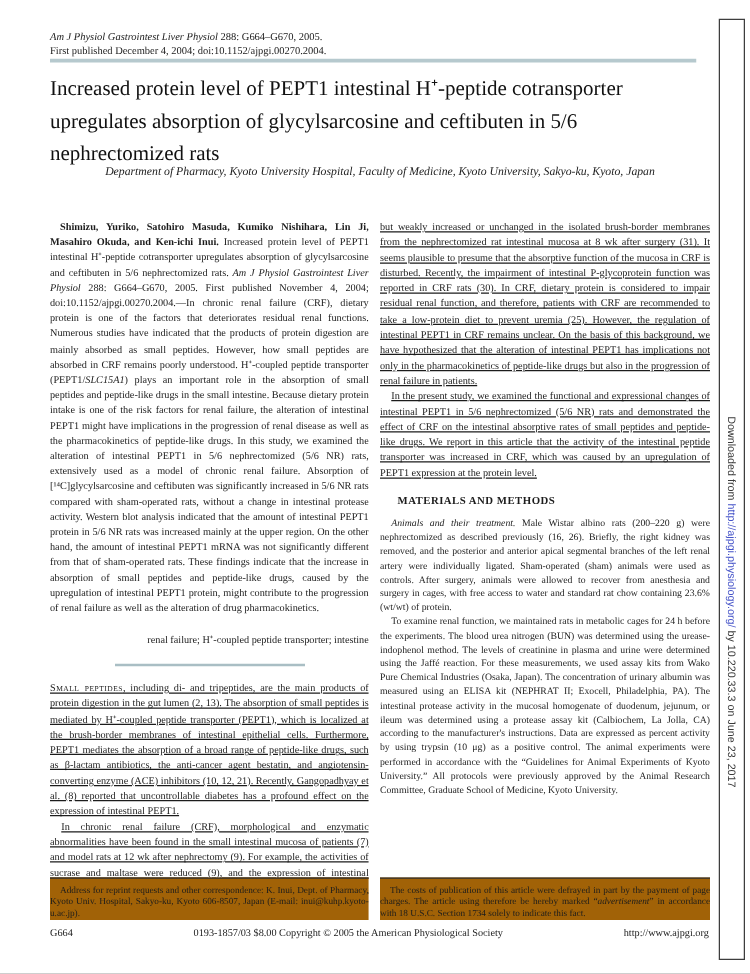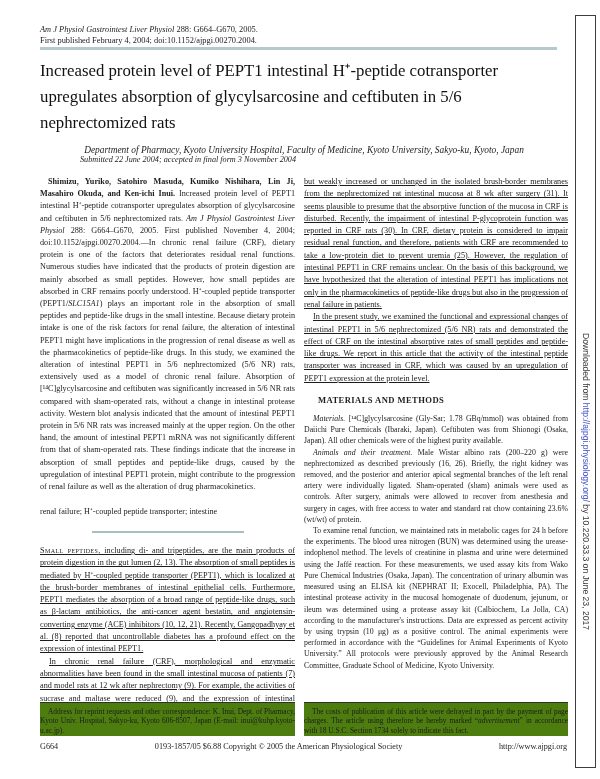--- a/index.html
+++ b/index.html
@@ -7,40 +7,40 @@
   .page {
     position:relative; width:600px; height:779px; background:#ffffff;
     margin:0 auto; overflow:hidden;
     font-family:"Liberation Serif", serif; color:#1c1c1c;
     -webkit-font-smoothing:antialiased;
   }
   .hdr { position:absolute; left:40px; top:25px; width:528px; font-size:8.4px; line-height:10.5px; color:#222; }
   .hdr-rule { position:absolute; left:40px; top:47px; width:517px; height:2.5px; background:#b6c9ce; }
   .title { position:absolute; left:40px; top:58px; width:520px; font-size:16.8px; line-height:26px; color:#111; }
   .authors { position:absolute; left:40px; top:117px; width:528px; text-align:center; font-weight:bold; font-size:10.4px; }
-  .affil { position:absolute; left:40px; top:133px; width:528px; text-align:center; font-style:italic; font-size:9.4px;margin-top:12px; }
+  .affil { position:absolute; left:40px; top:133px; width:528px; text-align:center; font-style:italic; font-size:9.4px; }
   .submitted { position:absolute; left:80px; top:155px; width:480px; font-style:italic; font-size:8.2px; }
   .cols { position:absolute; left:40px; top:176px; width:528px; height:560px; display:flex; gap:9px; }
   .col { position:relative; height:560px; overflow:hidden; }
   .col.left { width:255px; }
   .col.right { width:264px; }
   p.abs, p.body, p.mtd, .kw { text-align:justify; }
   p.abs { font-size:8.2px; line-height:12.2px; text-indent:8px; }
-  .kw { font-size:8.2px; line-height:12.2px; margin-top:13px; text-align:left; }
+  .kw { font-size:8.2px; line-height:12.2px; margin-top:13px; text-align:right; }
   .kw-rule { width:152px; height:1.5px; background:#a9bec4; margin:13px auto 12px auto; }
   p.body { font-size:8.2px; line-height:12.3px;text-decoration:underline; }
   p.body.ind, p.mtd.ind { text-indent:9px; }
   .mhead { font-weight:bold; font-size:8.6px; letter-spacing:.4px; margin:10px 0 8px 14px; }
   p.mtd { font-size:7.8px; line-height:11.2px; }
   .seg-b { font-weight:bold; }
   .seg-i { font-style:italic; }
   .seg-sc { font-variant:small-caps; letter-spacing:.4px;margin-top:40px; }
   .seg-link { color:#4553c8; }
   .fnote {
-    position:absolute; left:0; right:0; bottom:0; background:#4d7c0f;
+    position:absolute; left:0; right:0; bottom:0; background:#a16207;
     border-top:1px solid #2f2f2f; padding-top:4px;
     font-size:7.4px; line-height:9.8px; text-align:justify; text-indent:8px;
   }
   .footer { position:absolute; left:40px; top:742px; width:527px; display:flex; font-size:8.2px; color:#222; }
   .footer .fc { flex:1; text-align:center; }
   .footer .fr { text-align:right; }
   .sidebar {
     position:absolute; left:575px; top:15px; width:21px; height:753px;
     border:1.5px solid #3d3d3d; background:#fff;
     display:flex; align-items:center; justify-content:center;
@@ -51,54 +51,52 @@
     font-family:"Liberation Sans", sans-serif; font-size:8.6px; color:#3a3a3a;
   }
 </style>
 </head>
 <body>
 
 <div class="page">
 
   <div class="hdr">
     <div><span class="seg-i">Am J Physiol Gastrointest Liver Physiol</span><span> 288: G664–G670, 2005.</span></div>
-    <div>First published February 4, 2004; doi:10.1152/ajpgi.00270.2004.</div>
+    <div>First published December 4, 2004; doi:10.1152/ajpgi.00270.2004.</div>
   </div>
   <div class="hdr-rule"></div>
 
   <div class="title">Increased protein level of PEPT1 intestinal H⁺-peptide cotransporter upregulates absorption of glycylsarcosine and ceftibuten in 5/6 nephrectomized rats</div>
   <div class="affil">Department of Pharmacy, Kyoto University Hospital, Faculty of Medicine, Kyoto University, Sakyo-ku, Kyoto, Japan</div>
-  <div class="submitted">Submitted 22 June 2004; accepted in final form 3 November 2004</div>
 
   <div class="cols">
 
     <div class="col left">
       <p class="abs"><span class="seg-b">Shimizu, Yuriko, Satohiro Masuda, Kumiko Nishihara, Lin Ji, Masahiro Okuda, and Ken-ichi Inui.</span><span> Increased protein level of PEPT1 intestinal H⁺-peptide cotransporter upregulates absorption of glycylsarcosine and ceftibuten in 5/6 nephrectomized rats. </span><span class="seg-i">Am J Physiol Gastrointest Liver Physiol</span><span> 288: G664–G670, 2005. First published November 4, 2004; doi:10.1152/ajpgi.00270.2004.—In chronic renal failure (CRF), dietary protein is one of the factors that deteriorates residual renal functions. Numerous studies have indicated that the products of protein digestion are mainly absorbed as small peptides. However, how small peptides are absorbed in CRF remains poorly understood. H⁺-coupled peptide transporter (PEPT1/</span><span class="seg-i">SLC15A1</span><span>) plays an important role in the absorption of small peptides and peptide-like drugs in the small intestine. Because dietary protein intake is one of the risk factors for renal failure, the alteration of intestinal PEPT1 might have implications in the progression of renal disease as well as the pharmacokinetics of peptide-like drugs. In this study, we examined the alteration of intestinal PEPT1 in 5/6 nephrectomized (5/6 NR) rats, extensively used as a model of chronic renal failure. Absorption of [¹⁴C]glycylsarcosine and ceftibuten was significantly increased in 5/6 NR rats compared with sham-operated rats, without a change in intestinal protease activity. Western blot analysis indicated that the amount of intestinal PEPT1 protein in 5/6 NR rats was increased mainly at the upper region. On the other hand, the amount of intestinal PEPT1 mRNA was not significantly different from that of sham-operated rats. These findings indicate that the increase in absorption of small peptides and peptide-like drugs, caused by the upregulation of intestinal PEPT1 protein, might contribute to the progression of renal failure as well as the alteration of drug pharmacokinetics.</span></p>
       <div class="kw">renal failure; H⁺-coupled peptide transporter; intestine</div>
       <div class="kw-rule"></div>
       <p class="body"><span class="seg-sc">Small peptides</span><span>, including di- and tripeptides, are the main products of protein digestion in the gut lumen (2, 13). The absorption of small peptides is mediated by H⁺-coupled peptide transporter (PEPT1), which is localized at the brush-border membranes of intestinal epithelial cells. Furthermore, PEPT1 mediates the absorption of a broad range of peptide-like drugs, such as β-lactam antibiotics, the anti-cancer agent bestatin, and angiotensin-converting enzyme (ACE) inhibitors (10, 12, 21). Recently, Gangopadhyay et al. (8) reported that uncontrollable diabetes has a profound effect on the expression of intestinal PEPT1.</span></p>
       <p class="body ind"><span>In chronic renal failure (CRF), morphological and enzymatic abnormalities have been found in the small intestinal mucosa of patients (7) and model rats at 12 wk after nephrectomy (9). For example, the activities of sucrase and maltase were reduced (9), and the expression of intestinal cytochrome </span><span class="seg-i">P</span><span>-450 was downregulated in rats at 6 wk after nephrectomy (11). However, the activity of some dipeptidases was significantly</span></p>
       <div class="fnote">Address for reprint requests and other correspondence: K. Inui, Dept. of Pharmacy, Kyoto Univ. Hospital, Sakyo-ku, Kyoto 606-8507, Japan (E-mail: inui@kuhp.kyoto-u.ac.jp).</div>
     </div>
 
     <div class="col right">
       <p class="body">but weakly increased or unchanged in the isolated brush-border membranes from the nephrectomized rat intestinal mucosa at 8 wk after surgery (31). It seems plausible to presume that the absorptive function of the mucosa in CRF is disturbed. Recently, the impairment of intestinal P-glycoprotein function was reported in CRF rats (30). In CRF, dietary protein is considered to impair residual renal function, and therefore, patients with CRF are recommended to take a low-protein diet to prevent uremia (25). However, the regulation of intestinal PEPT1 in CRF remains unclear. On the basis of this background, we have hypothesized that the alteration of intestinal PEPT1 has implications not only in the pharmacokinetics of peptide-like drugs but also in the progression of renal failure in patients.</p>
       <p class="body ind">In the present study, we examined the functional and expressional changes of intestinal PEPT1 in 5/6 nephrectomized (5/6 NR) rats and demonstrated the effect of CRF on the intestinal absorptive rates of small peptides and peptide-like drugs. We report in this article that the activity of the intestinal peptide transporter was increased in CRF, which was caused by an upregulation of PEPT1 expression at the protein level.</p>
       <div class="mhead">MATERIALS AND METHODS</div>
-      <p class="mtd ind"><span class="seg-i">Materials.</span><span> [¹⁴C]glycylsarcosine (Gly-Sar; 1.78 GBq/mmol) was obtained from Daiichi Pure Chemicals (Ibaraki, Japan). Ceftibuten was from Shionogi (Osaka, Japan). All other chemicals were of the highest purity available.</span></p>
       <p class="mtd ind"><span class="seg-i">Animals and their treatment.</span><span> Male Wistar albino rats (200–220 g) were nephrectomized as described previously (16, 26). Briefly, the right kidney was removed, and the posterior and anterior apical segmental branches of the left renal artery were individually ligated. Sham-operated (sham) animals were used as controls. After surgery, animals were allowed to recover from anesthesia and surgery in cages, with free access to water and standard rat chow containing 23.6% (wt/wt) of protein.</span></p>
       <p class="mtd ind">To examine renal function, we maintained rats in metabolic cages for 24 h before the experiments. The blood urea nitrogen (BUN) was determined using the urease-indophenol method. The levels of creatinine in plasma and urine were determined using the Jaffé reaction. For these measurements, we used assay kits from Wako Pure Chemical Industries (Osaka, Japan). The concentration of urinary albumin was measured using an ELISA kit (NEPHRAT II; Exocell, Philadelphia, PA). The intestinal protease activity in the mucosal homogenate of duodenum, jejunum, or ileum was determined using a protease assay kit (Calbiochem, La Jolla, CA) according to the manufacturer's instructions. Data are expressed as percent activity by using trypsin (10 μg) as a positive control. The animal experiments were performed in accordance with the “Guidelines for Animal Experiments of Kyoto University.” All protocols were previously approved by the Animal Research Committee, Graduate School of Medicine, Kyoto University.</p>
       <div class="fnote"><span>The costs of publication of this article were defrayed in part by the payment of page charges. The article using therefore be hereby marked “</span><span class="seg-i">advertisement</span><span>” in accordance with 18 U.S.C. Section 1734 solely to indicate this fact.</span></div>
     </div>
 
   </div>
 
   <div class="footer">
     <div>G664</div>
-    <div class="fc">0193-1857/05 $6.88 Copyright © 2005 the American Physiological Society</div>
+    <div class="fc">0193-1857/03 $8.00 Copyright © 2005 the American Physiological Society</div>
     <div class="fr">http://www.ajpgi.org</div>
   </div>
 
   <div class="sidebar">
     <div class="sidebar-text">
       <span>Downloaded from </span><span class="seg-link">http://ajpgi.physiology.org/</span><span> by 10.220.33.3 on June 23, 2017</span>
     </div>
   </div>
 
 </div>

